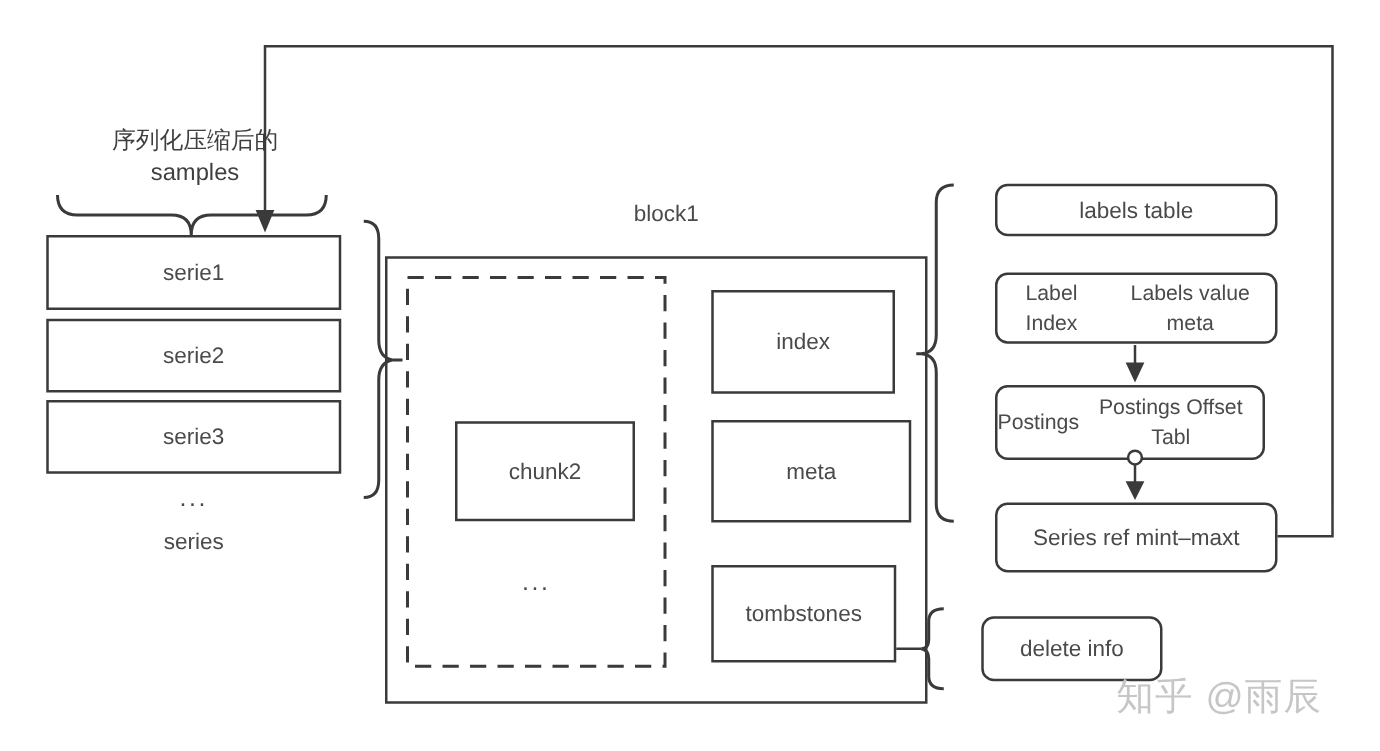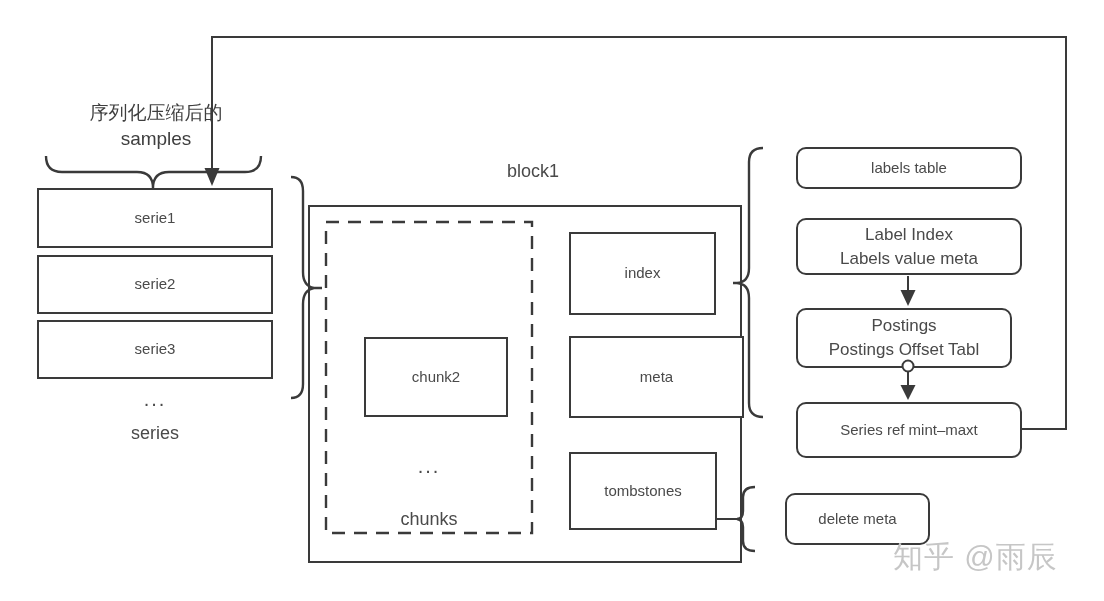--- a/index.html
+++ b/index.html
@@ -13,37 +13,37 @@
     overflow: hidden;
   }
   .box {
     position: absolute;
     box-sizing: border-box;
     border: 2px solid #3a3a3a;
     background: #ffffff;
     display: flex;
     align-items: center;
     justify-content: center;
-    font-size: 15px;
+    font-size: 18px;
     color: #4a4a4a;
     text-align: center;
     line-height: 1.35;
   }
   .rounded { border-radius: 10px; }
   .container-box { background: #ffffff; }
   .label {
     position: absolute;
     display: flex;
     align-items: center;
     justify-content: center;
     font-size: 18px;
     color: #4a4a4a;
     text-align: center;
   }
-  .two-line { flex-direction: column; font-size: 17px; line-height: 24px; }
+  .two-line { flex-direction: row; font-size: 17px; line-height: 24px; }
   .ellipsis-label { font-size: 20px; letter-spacing: 2px; color: #4a4a4a; }
   .annotation {
     position: absolute;
     left: 40px; top: 100px; width: 232px;
     text-align: center;
     font-size: 19px;
     line-height: 26px;
     color: #3f3f3f;
   }
   .svg-overlay {
@@ -85,26 +85,25 @@
   <div class="label ellipsis-label" style="left:37px; top:388px; width:236px; height:22px;">...</div>
   <div class="label" style="left:37px; top:422px; width:236px; height:22px;">series</div>
 
   <div class="label" style="left:458px; top:160px; width:150px; height:22px;">block1</div>
   <div class="box container-box" style="left:308px; top:205px; width:434px; height:358px;"></div>
 
   <div class="box" style="left:344px; top:337px; width:144px; height:80px;margin-left:20px;">
     <span>chunk2</span>
   </div>
   <div class="label ellipsis-label" style="left:326px; top:455px; width:206px; height:22px;">...</div>
-  <div class="label" style="left:326px; top:508px; width:206px; height:22px;">chunks</div>
 
   <div class="box" style="left:569px; top:232px; width:147px; height:83px;">
     <span>index</span>
   </div>
-  <div class="box" style="left:569px; top:336px; width:175px; height:82px;">
+  <div class="box" style="left:569px; top:336px; width:160px; height:82px;">
     <span>meta</span>
   </div>
   <div class="box" style="left:569px; top:452px; width:148px; height:78px;">
     <span>tombstones</span>
   </div>
 
   <div class="box rounded" style="left:796px; top:147px; width:226px; height:42px;">
     <span>labels table</span>
   </div>
   <div class="box rounded two-line" style="left:796px; top:218px; width:226px; height:57px;">
@@ -113,21 +112,21 @@
   </div>
   <div class="box rounded two-line" style="left:796px; top:308px; width:216px; height:60px;">
     <span>Postings</span>
     <span>Postings Offset Tabl</span>
   </div>
   <div class="box rounded" style="left:796px; top:402px; width:226px; height:56px;">
     <span>Series ref mint–maxt</span>
   </div>
 
   <div class="box rounded" style="left:785px; top:493px; width:145px; height:52px;">
-    <span>delete meta</span>
+    <span>delete info</span>
   </div>
 
   <svg class="svg-overlay" width="1104" height="601" viewBox="0 0 1104 601">
     <g stroke="#3a3a3a" stroke-width="2" fill="none">
 
       <path d="M1022 429 H1066 V37 H212 V170"></path>
 
       <rect x="326" y="222" width="206" height="311" stroke-width="2.4" stroke-dasharray="13 9"></rect>
 
       <path d="M46 156 Q46 172 62 172 L137 172 Q153 172 153 188 Q153 172 169 172 L245 172 Q261 172 261 156" stroke-width="2.4"></path>

